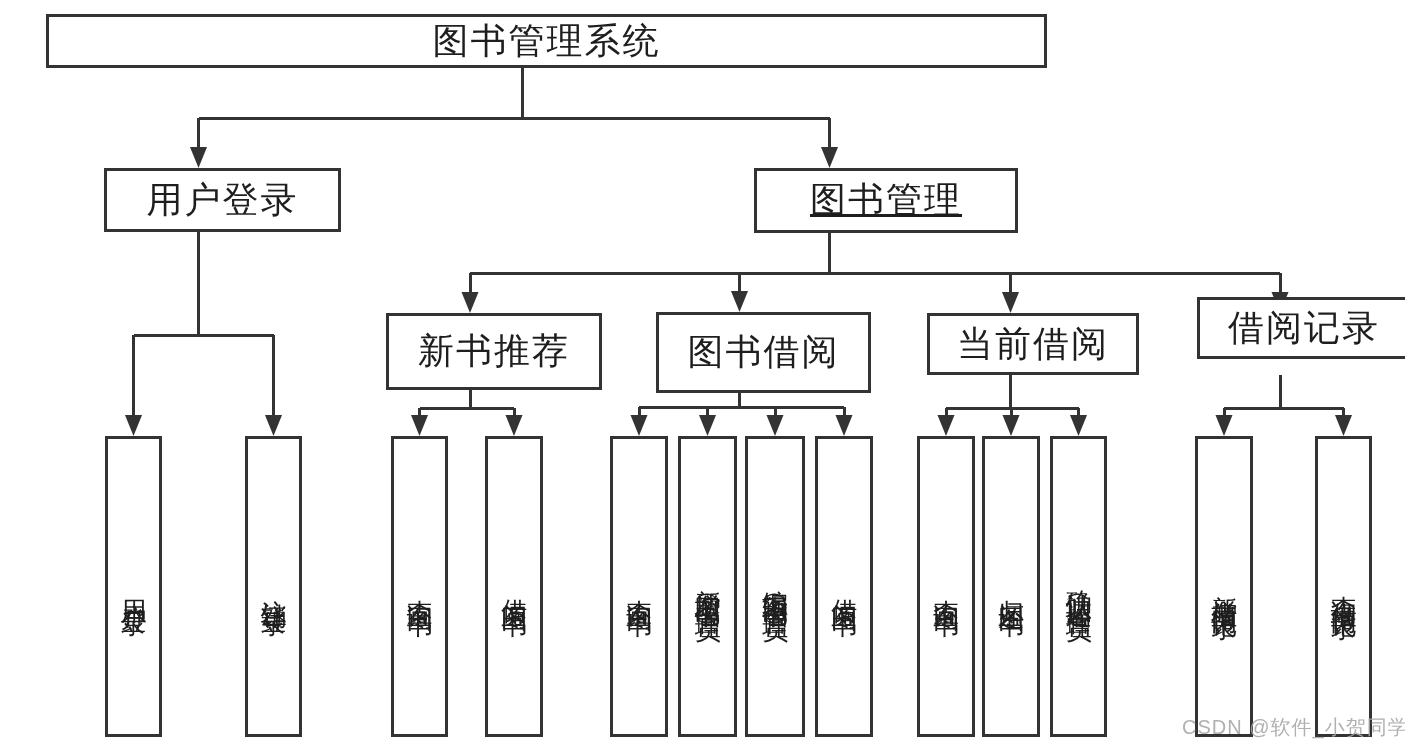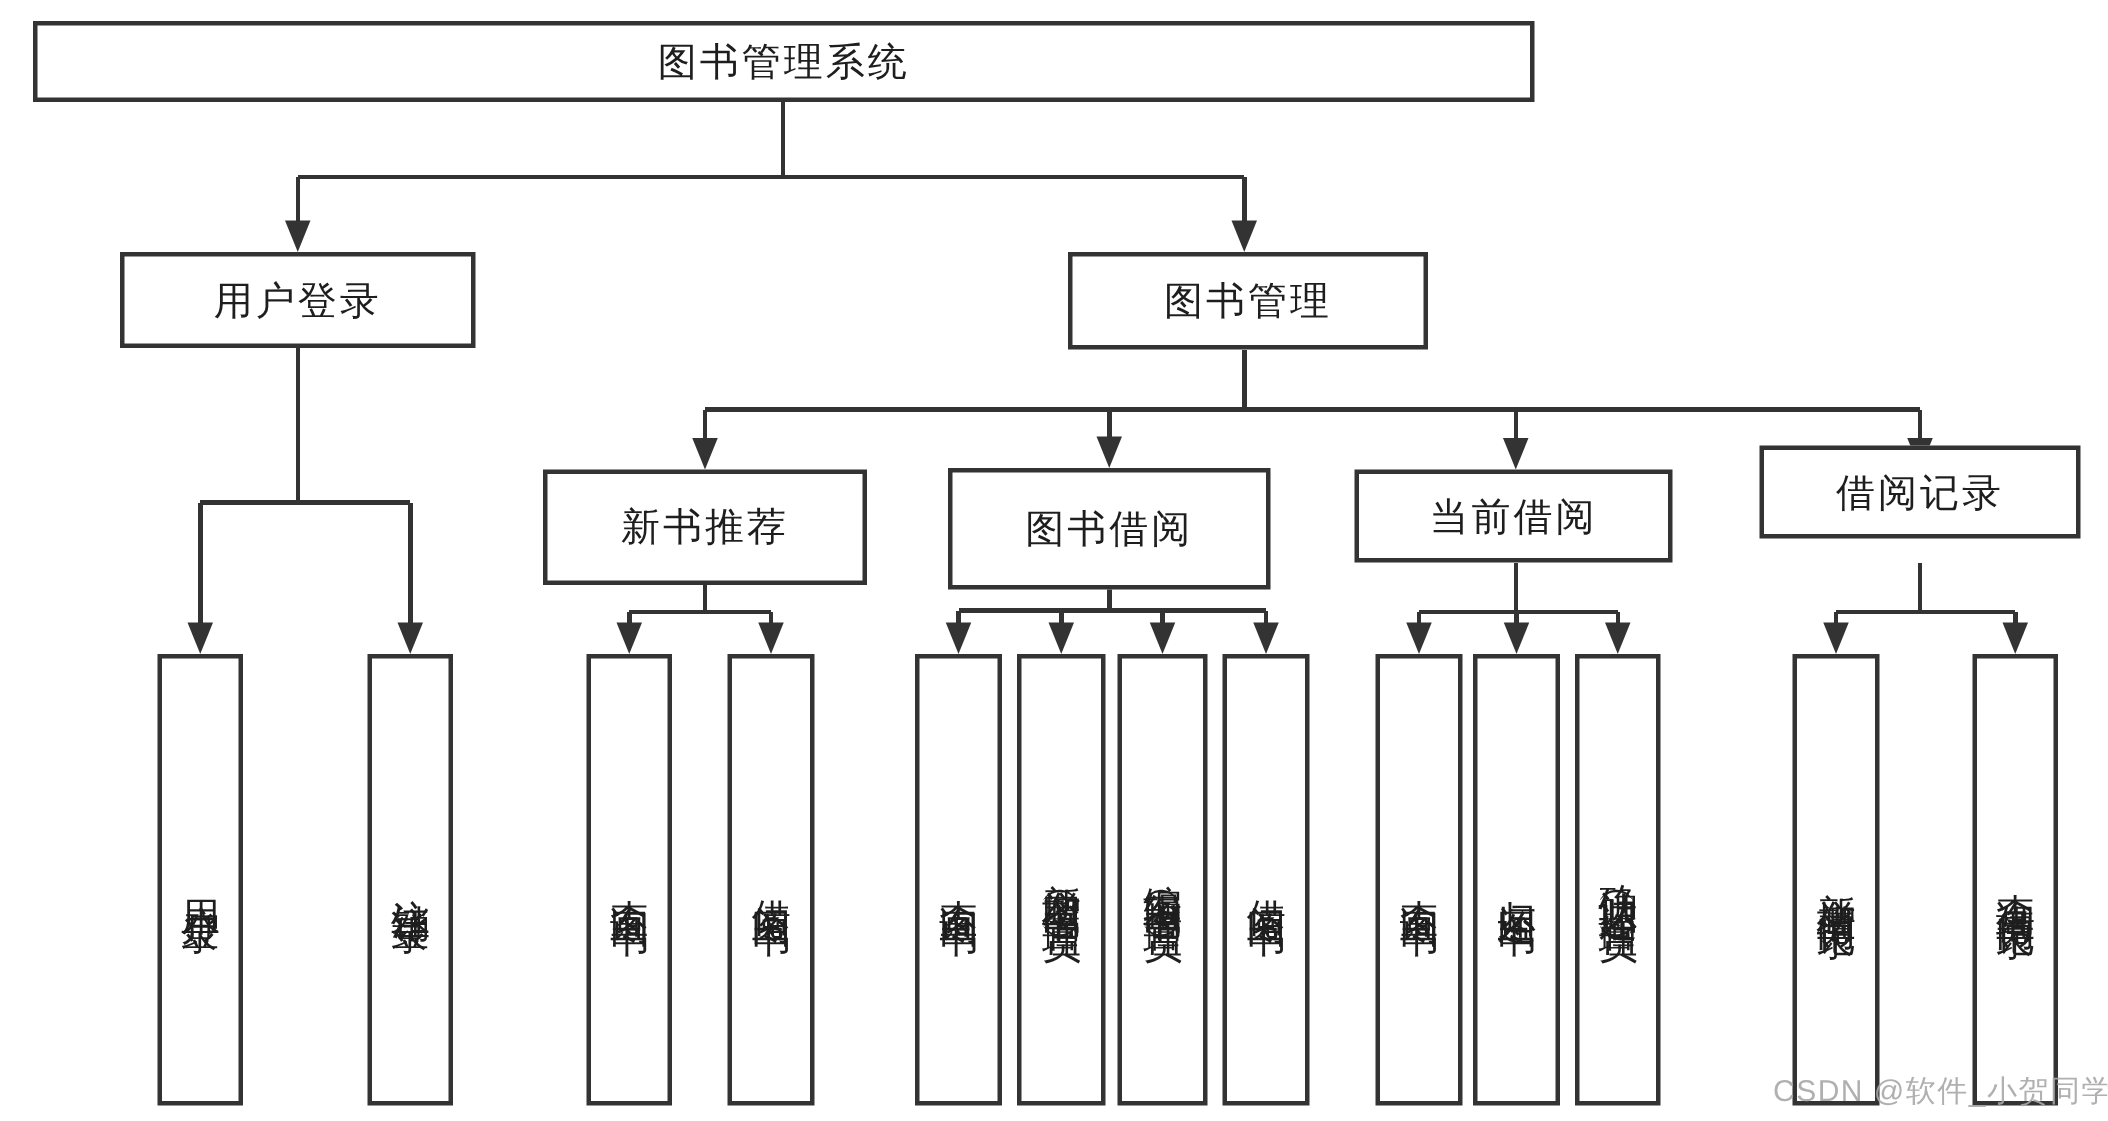--- a/index.html
+++ b/index.html
@@ -15,21 +15,21 @@
     position:absolute;
     box-sizing:border-box;
     border:3px solid #333333;
     background:#ffffff;
     display:flex;
     align-items:center;
     justify-content:center;
     color:#1e1e1e;
     z-index:2;
   }
-  .hbox { font-size:26px; letter-spacing:2px; white-space:nowrap; }
+  .hbox { font-size:36px; letter-spacing:2px; white-space:nowrap;margin-left:24px; }
   .vbox { z-index:2; }
   .vtext {
     writing-mode:vertical-rl;
     text-orientation:mixed;
     font-size:26px;
     letter-spacing:4px;
     line-height:1.05;
     white-space:nowrap;
   }
   .watermark {
@@ -114,21 +114,21 @@
     </g>
   </svg>
 
   <div class="box hbox" style="left:22px; top:14px; width:1001px; height:54px;">
     <span>图书管理系统</span>
   </div>
 
   <div class="box hbox" style="left:80px; top:168px; width:237px; height:64px;">
     <span>用户登录</span>
   </div>
-  <div class="box hbox" style="left:712px; top:168px; width:240px; height:65px;">
+  <div class="box hbox" style="left:730px; top:168px; width:264px; height:65px;text-decoration:underline;">
     <span>图书管理</span>
   </div>
 
   <div class="box hbox" style="left:362px; top:313px; width:216px; height:77px;">
     <span>新书推荐</span>
   </div>
   <div class="box hbox" style="left:632px; top:312px; width:215px; height:81px;">
     <span>图书借阅</span>
   </div>
   <div class="box hbox" style="left:903px; top:313px; width:212px; height:62px;">

